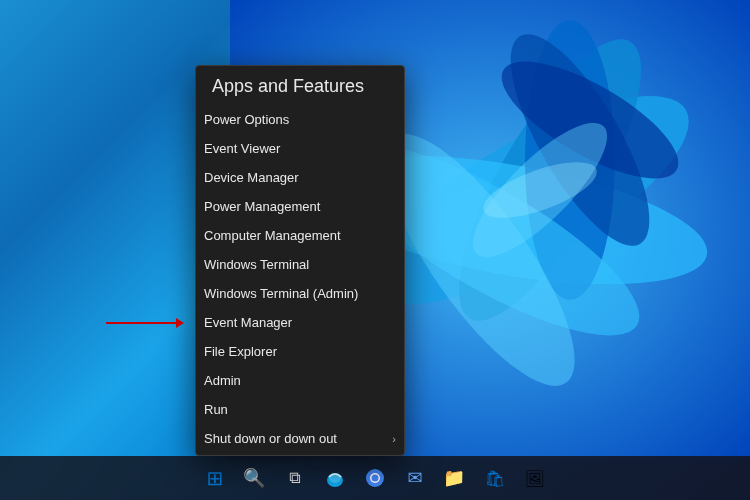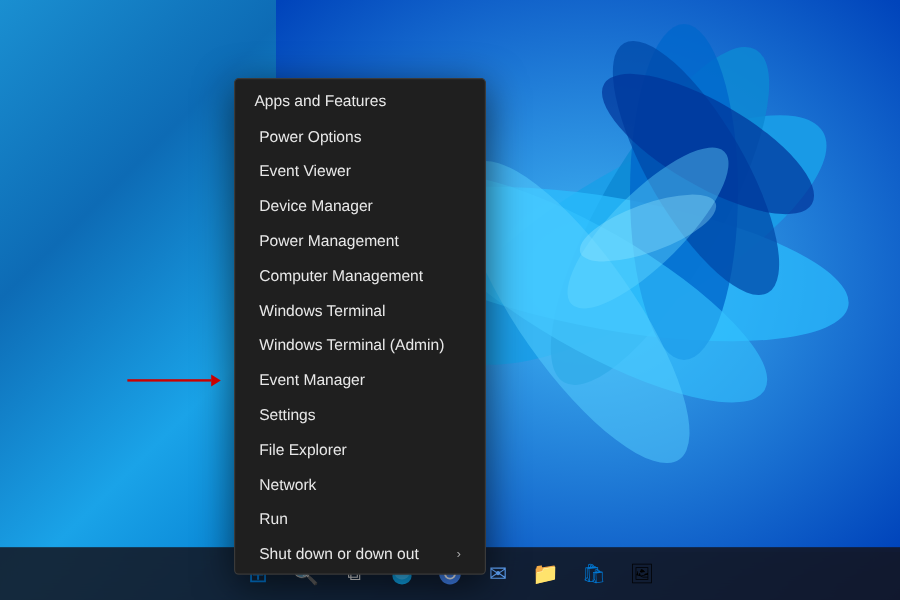--- a/index.html
+++ b/index.html
@@ -59,32 +59,32 @@
       border-radius: 4px;
       box-shadow: 0 8px 32px rgba(0,0,0,0.6);
       z-index: 100;
       padding: 2px 0;
     }
 
     .menu-item {
       display: flex;
       align-items: center;
       justify-content: space-between;
-      padding: 7px 20px;
+      padding: 7px 8px;
       color: #e8e8e8;
       font-size: 13px;
       cursor: pointer;
       white-space: nowrap;
       position: relative;
     }
 
     .menu-item.top-item {
       font-weight: 500;
       padding: 8px 16px;
-      font-size: 13px;
+      font-size: 18px;
     }
 
     .menu-arrow {
       font-size: 11px;
       color: #aaa;
       margin-left: 8px;
     }
 
     .arrow-annotation {
       position: absolute;
@@ -171,27 +171,24 @@
         <span>Windows Terminal (Admin)</span>
       </div>
       <div class="menu-item">
         <span>Event Manager</span>
         <div class="arrow-annotation">
           <div class="arrow-line"></div>
           <div class="arrow-head"></div>
         </div>
       </div>
       <div class="menu-item">
-        <span>Settings</span>
-      </div>
-      <div class="menu-item">
         <span>File Explorer</span>
       </div>
       <div class="menu-item">
-        <span>Network</span>
+        <span>Admin</span>
       </div>
       <div class="menu-item">
         <span>Run</span>
       </div>
       <div class="menu-item">
         <span>Shut down or down out</span>
         <span class="menu-arrow">›</span>
       </div>
     </div>
 

